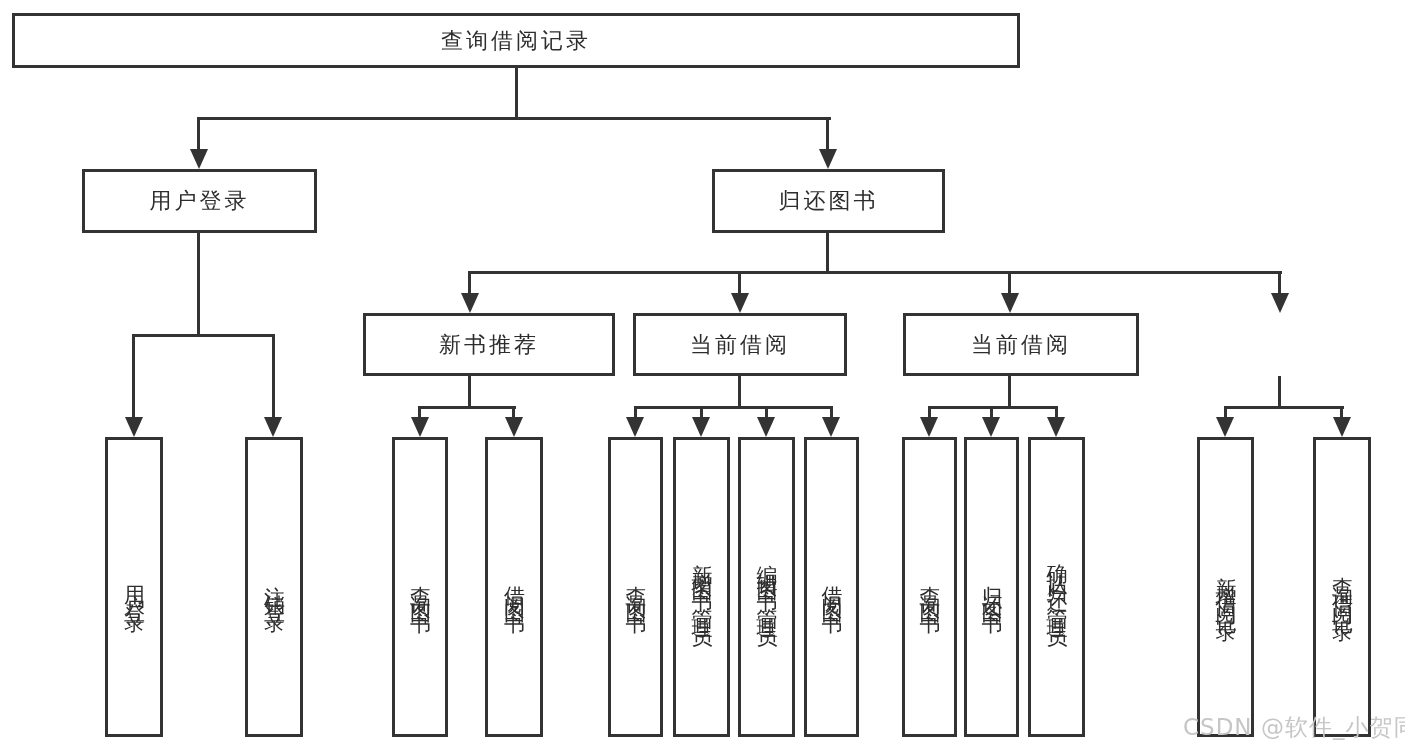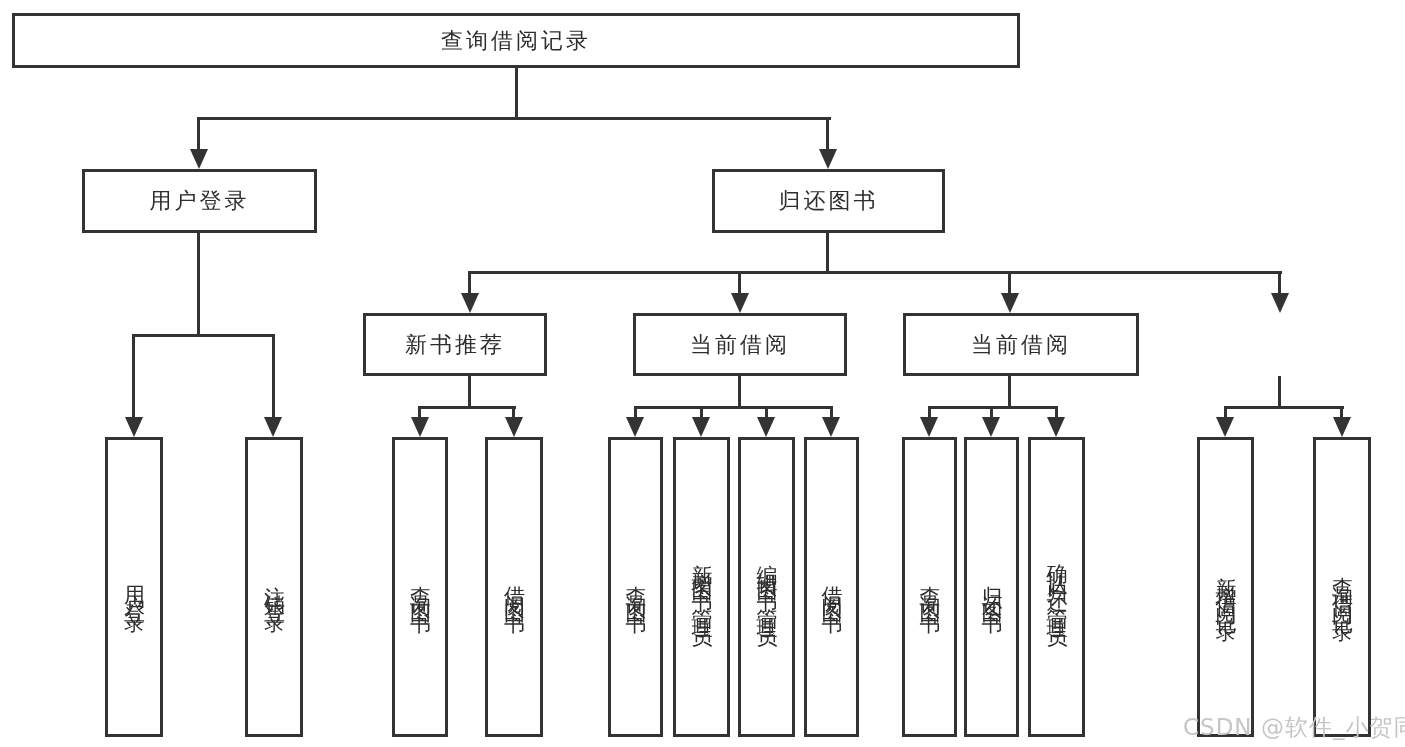--- a/index.html
+++ b/index.html
@@ -60,21 +60,21 @@
   </div>
 
   <div class="node h" style="left:82px;top:169px;width:235px;height:64px">
     <span>用户登录</span>
   </div>
 
   <div class="node h" style="left:712px;top:169px;width:233px;height:64px">
     <span>归还图书</span>
   </div>
 
-  <div class="node h" style="left:363px;top:313px;width:184px;height:63px">
+  <div class="node h" style="left:363px;top:313px;width:252px;height:63px">
     <span>新书推荐</span>
   </div>
 
   <div class="node h" style="left:633px;top:313px;width:214px;height:63px">
     <span>当前借阅</span>
   </div>
 
   <div class="node h" style="left:903px;top:313px;width:236px;height:63px">
     <span>当前借阅</span>
   </div>

